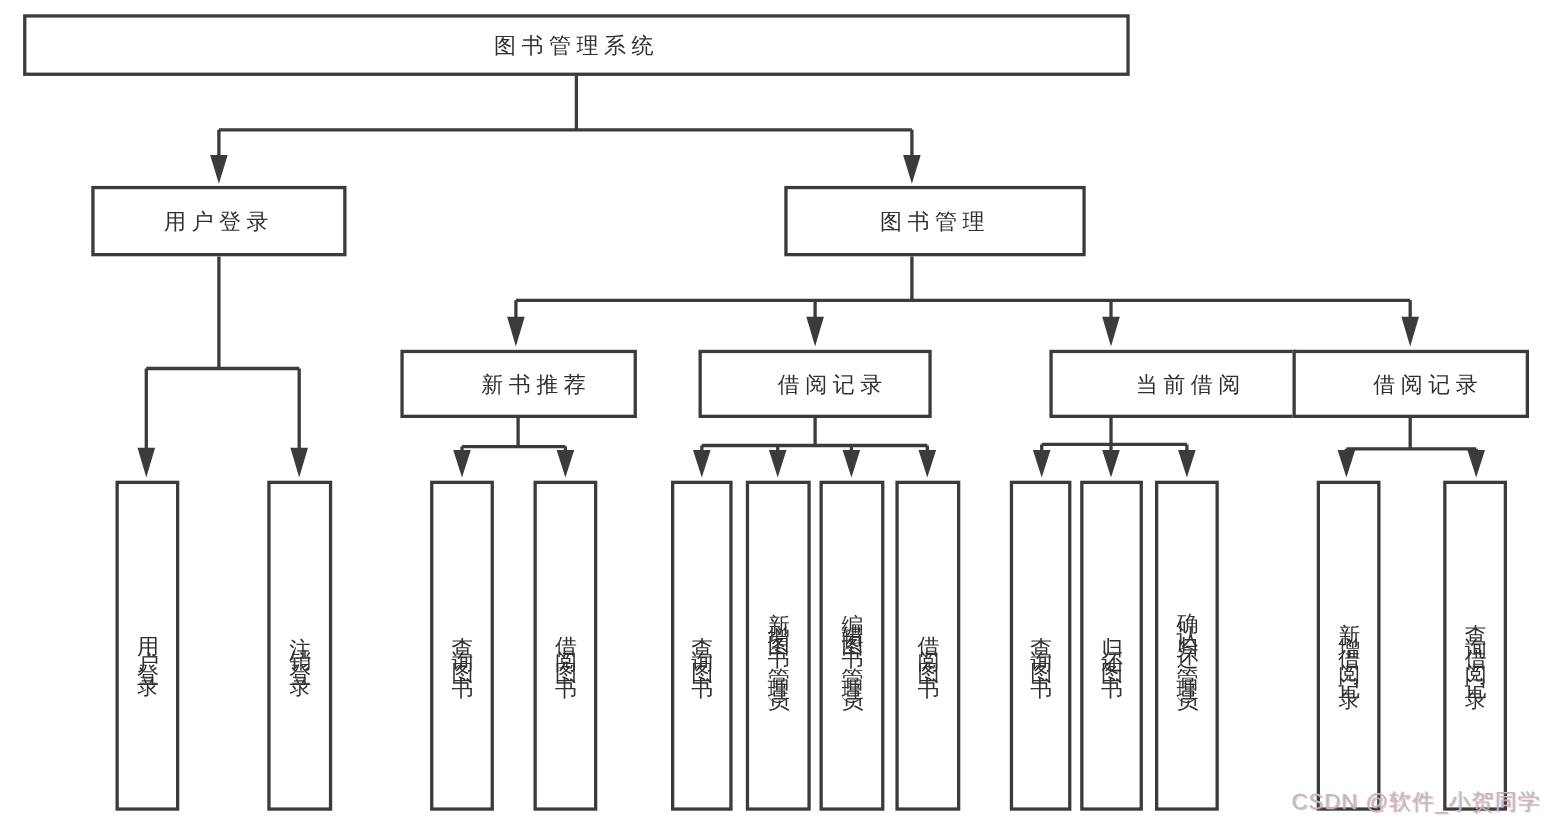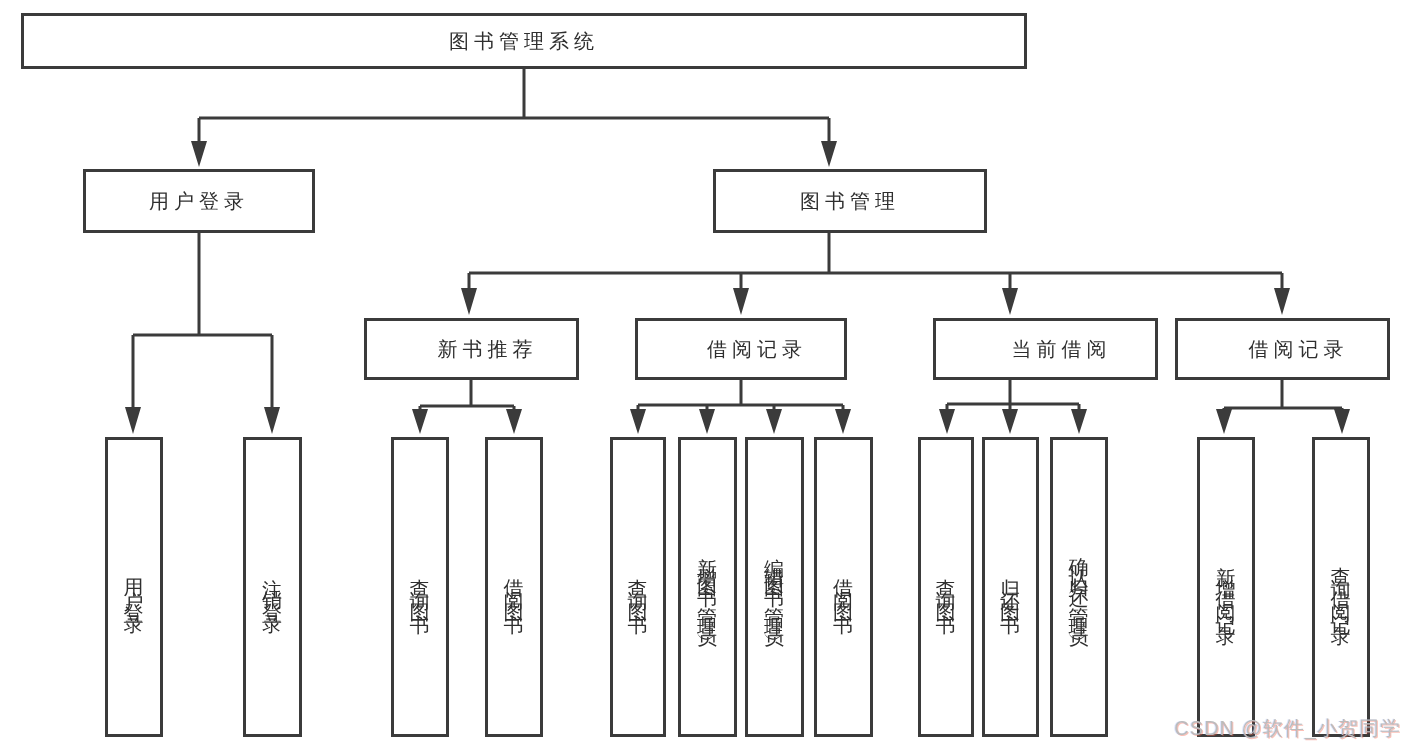--- a/index.html
+++ b/index.html
@@ -31,21 +31,21 @@
   }
   .node.root  { left: 21px;  top: 13px;  width: 1006px; height: 56px; }
 
   .node.lvl2  { top: 169px; height: 64px; }
   .node.lvl2.n-user-login { left: 83px;  width: 232px; }
   .node.lvl2.n-book-mgmt  { left: 713px; width: 274px; }
 
   .node.lvl3  { top: 318px; height: 62px; padding-left: 32px; }
   .node.lvl3.n-new-rec    { left: 364px;  width: 215px; }
   .node.lvl3.n-borrowing  { left: 635px;  width: 212px; }
-  .node.lvl3.n-current    { left: 933px;  width: 225px; font-family: Liberation Serif, serif; }
+  .node.lvl3.n-current    { left: 954px;  width: 225px; font-family: Liberation Serif, serif; }
   .node.lvl3.n-records    { left: 1175px; width: 215px; }
 
   .node.leaf { top: 437px; height: 300px; }
   .vtext {
     writing-mode: vertical-rl;
     text-orientation: mixed;
     font-size: 20px;
     letter-spacing: 12px;
     color: #2f2f2f;
     line-height: 1;

